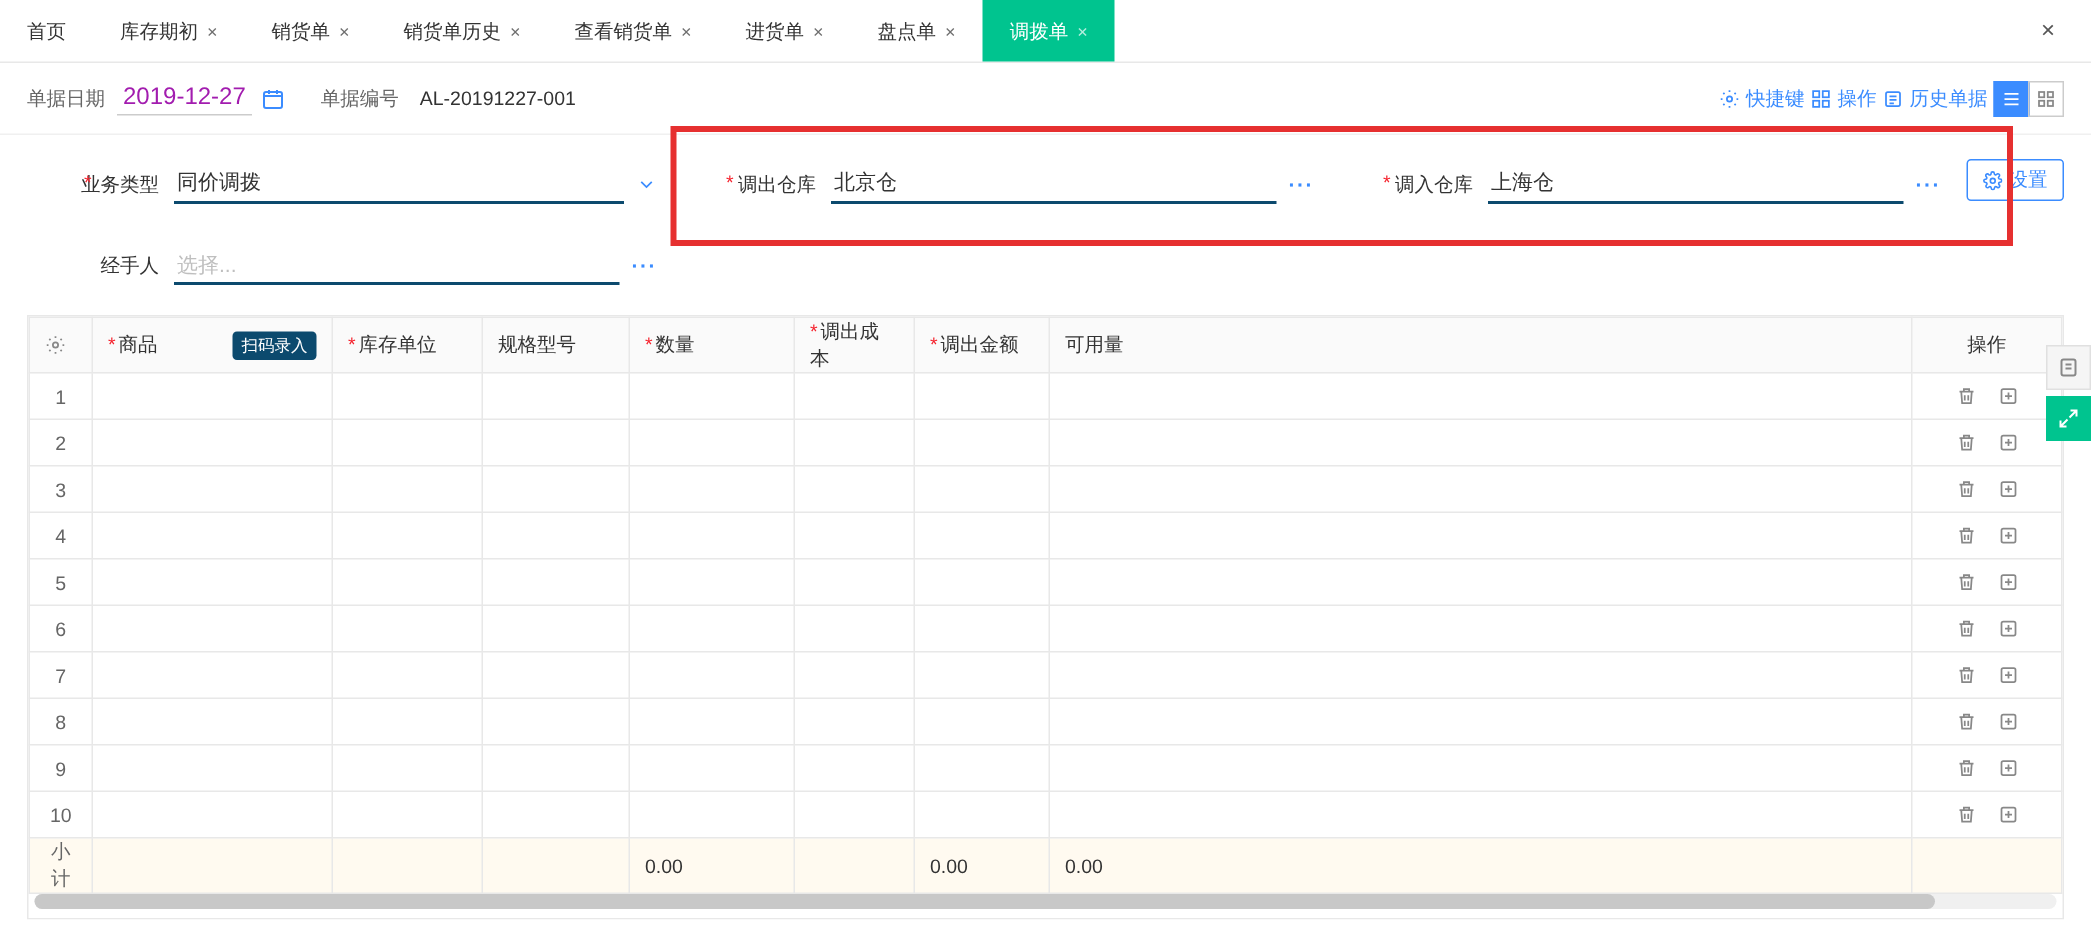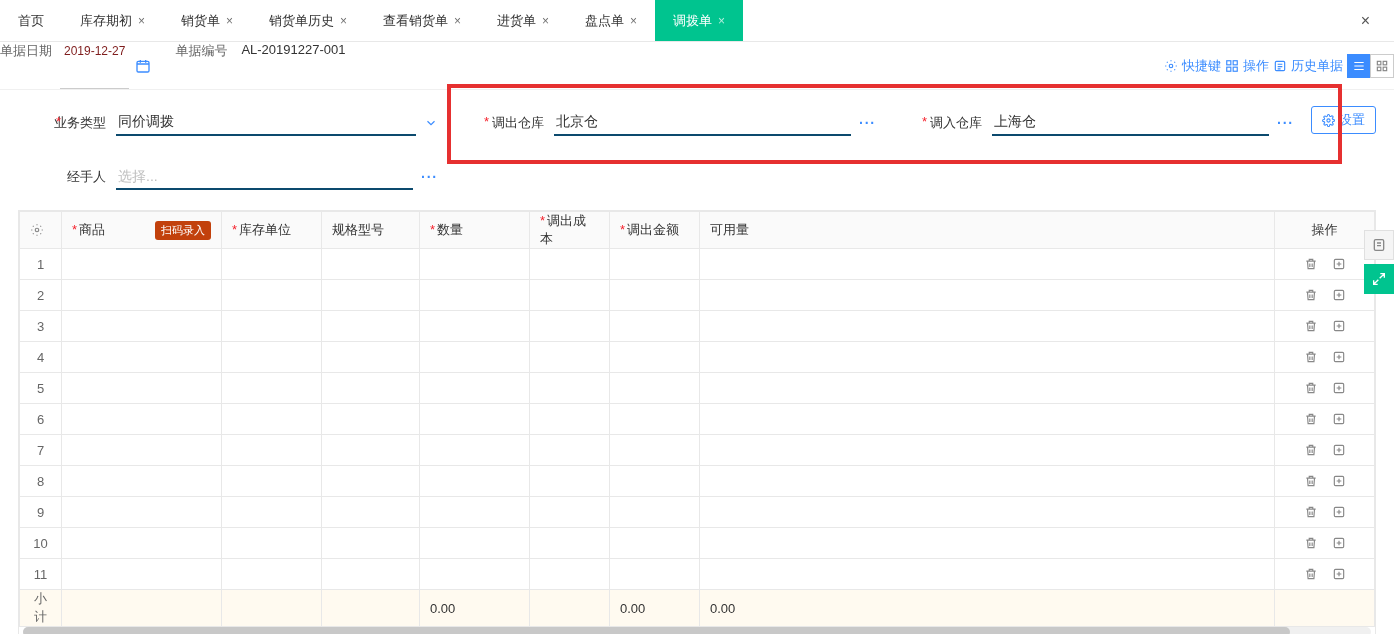--- a/index.html
+++ b/index.html
@@ -7,23 +7,23 @@
     
     
     .tabs { display: flex; align-items: center; border-bottom: 1px solid #e8e8e8; height: 42px; padding-right: 10px; }
     .tab { display: flex; align-items: center; padding: 0 18px; height: 100%; cursor: pointer; color: #333; white-space: nowrap; }
     .tab.active { background: #00c48f; color: #fff; }
     .tab-close { margin-left: 6px; font-size: 12px; opacity: 0.7; }
     .tabs-spacer { flex: 1; }
     .tabs-close-all { padding: 0 14px; font-size: 16px; cursor: pointer; color: #555; }
     
     
-    .header { display: flex; height: 48px; padding: 0 0; border-bottom: 1px solid #f0f0f0; }
+    .header { display: flex; align-items: center; height: 48px; padding: 0 18px; border-bottom: 1px solid #f0f0f0; }
     .hdr-label { color: #666; margin-right: 8px; }
-    .hdr-date { font-size: 12px; font-weight: 400; color: #7f1d1d; border-bottom: 1px solid #ccc; padding: 2px 4px; margin-right: 6px; }
+    .hdr-date { font-size: 16px; font-weight: 400; color: #a21caf; border-bottom: 1px solid #ccc; padding: 2px 4px; margin-right: 6px; }
     .hdr-cal { color: #3b8cff; margin-right: 24px; display:inline-flex; align-items:center; }
     .hdr-doc { color: #333; margin-left: 6px; }
     .header-right { margin-left: auto; display: flex; align-items: center; gap: 4px; }
     .hr-link { display: flex; align-items: center; gap: 4px; color: #3b8cff; cursor: pointer; font-size: 13px; }
     .view-toggle { display: flex; }
     .vt-btn { width: 24px; height: 24px; display: flex; align-items: center; justify-content: center; border: 1px solid #ccc; cursor: pointer; }
     .vt-btn.active { background: #3b8cff; border-color: #3b8cff; color: #fff; }
     .vt-btn + .vt-btn { margin-left: -1px; }
     
     
@@ -50,21 +50,21 @@
     .col-line { width: 42px; text-align: center; color: #666; }
     .col-prod { width: 160px; }
     .col-unit { width: 100px; }
     .col-spec { width: 98px; }
     .col-qty { width: 110px; }
     .col-cost { width: 80px; }
     .col-amt { width: 90px; }
     .col-avail { width: auto; }
     .col-op { width: 100px; text-align: center; }
     .req-star { color: #f5222d; margin-right: 2px; }
-    .scan-badge { background: #c2410c; color: #fff; font-size: 11px; padding: 2px 6px; border-radius: 3px; float: right; }
+    .scan-badge { background: #0c4a6e; color: #fff; font-size: 11px; padding: 2px 6px; border-radius: 3px; float: right; }
     .op-icons { display: flex; justify-content: center; gap: 14px; color: #888; }
     .op-icons span { cursor: pointer; }
     tr.subtotal td { background: #fffaf0; }
     .gear-icon { color: #888; cursor: pointer; }
     
     
     .float-right { position: fixed; right: 0; top: 230px; display: flex; flex-direction: column; }
     .float-btn { width: 30px; height: 30px; background: #f5f5f5; border: 1px solid #e0e0e0; display: flex; align-items: center; justify-content: center; cursor: pointer; margin-bottom: 4px; color: #888; }
     .float-btn.green { background: #00c48f; border-color: #00c48f; color: #fff; }
     
@@ -471,45 +471,20 @@
                 </span>
                 <span>
                   <svg width="14" height="14" viewBox="0 0 24 24" fill="none" stroke="#888" stroke-width="2">
                     <rect x="4" y="4" width="16" height="16" rx="2"></rect>
                     <path d="M12 8v8M8 12h8"></path>
                   </svg>
                 </span>
               </div>
             </td>
           </tr>
-          <tr>
-            <td class="col-line">11</td>
-            <td></td>
-            <td></td>
-            <td></td>
-            <td></td>
-            <td></td>
-            <td></td>
-            <td></td>
-            <td class="col-op">
-              <div class="op-icons">
-                <span>
-                  <svg width="14" height="14" viewBox="0 0 24 24" fill="none" stroke="#888" stroke-width="2">
-                    <path d="M4 7h16M9 7V4h6v3M6 7l1 13h10l1-13M10 11v6M14 11v6"></path>
-                  </svg>
-                </span>
-                <span>
-                  <svg width="14" height="14" viewBox="0 0 24 24" fill="none" stroke="#888" stroke-width="2">
-                    <rect x="4" y="4" width="16" height="16" rx="2"></rect>
-                    <path d="M12 8v8M8 12h8"></path>
-                  </svg>
-                </span>
-              </div>
-            </td>
-          </tr>
           <tr class="subtotal">
             <td class="col-line">小计</td>
             <td></td>
             <td></td>
             <td></td>
             <td>0.00</td>
             <td></td>
             <td>0.00</td>
             <td>0.00</td>
             <td></td>

